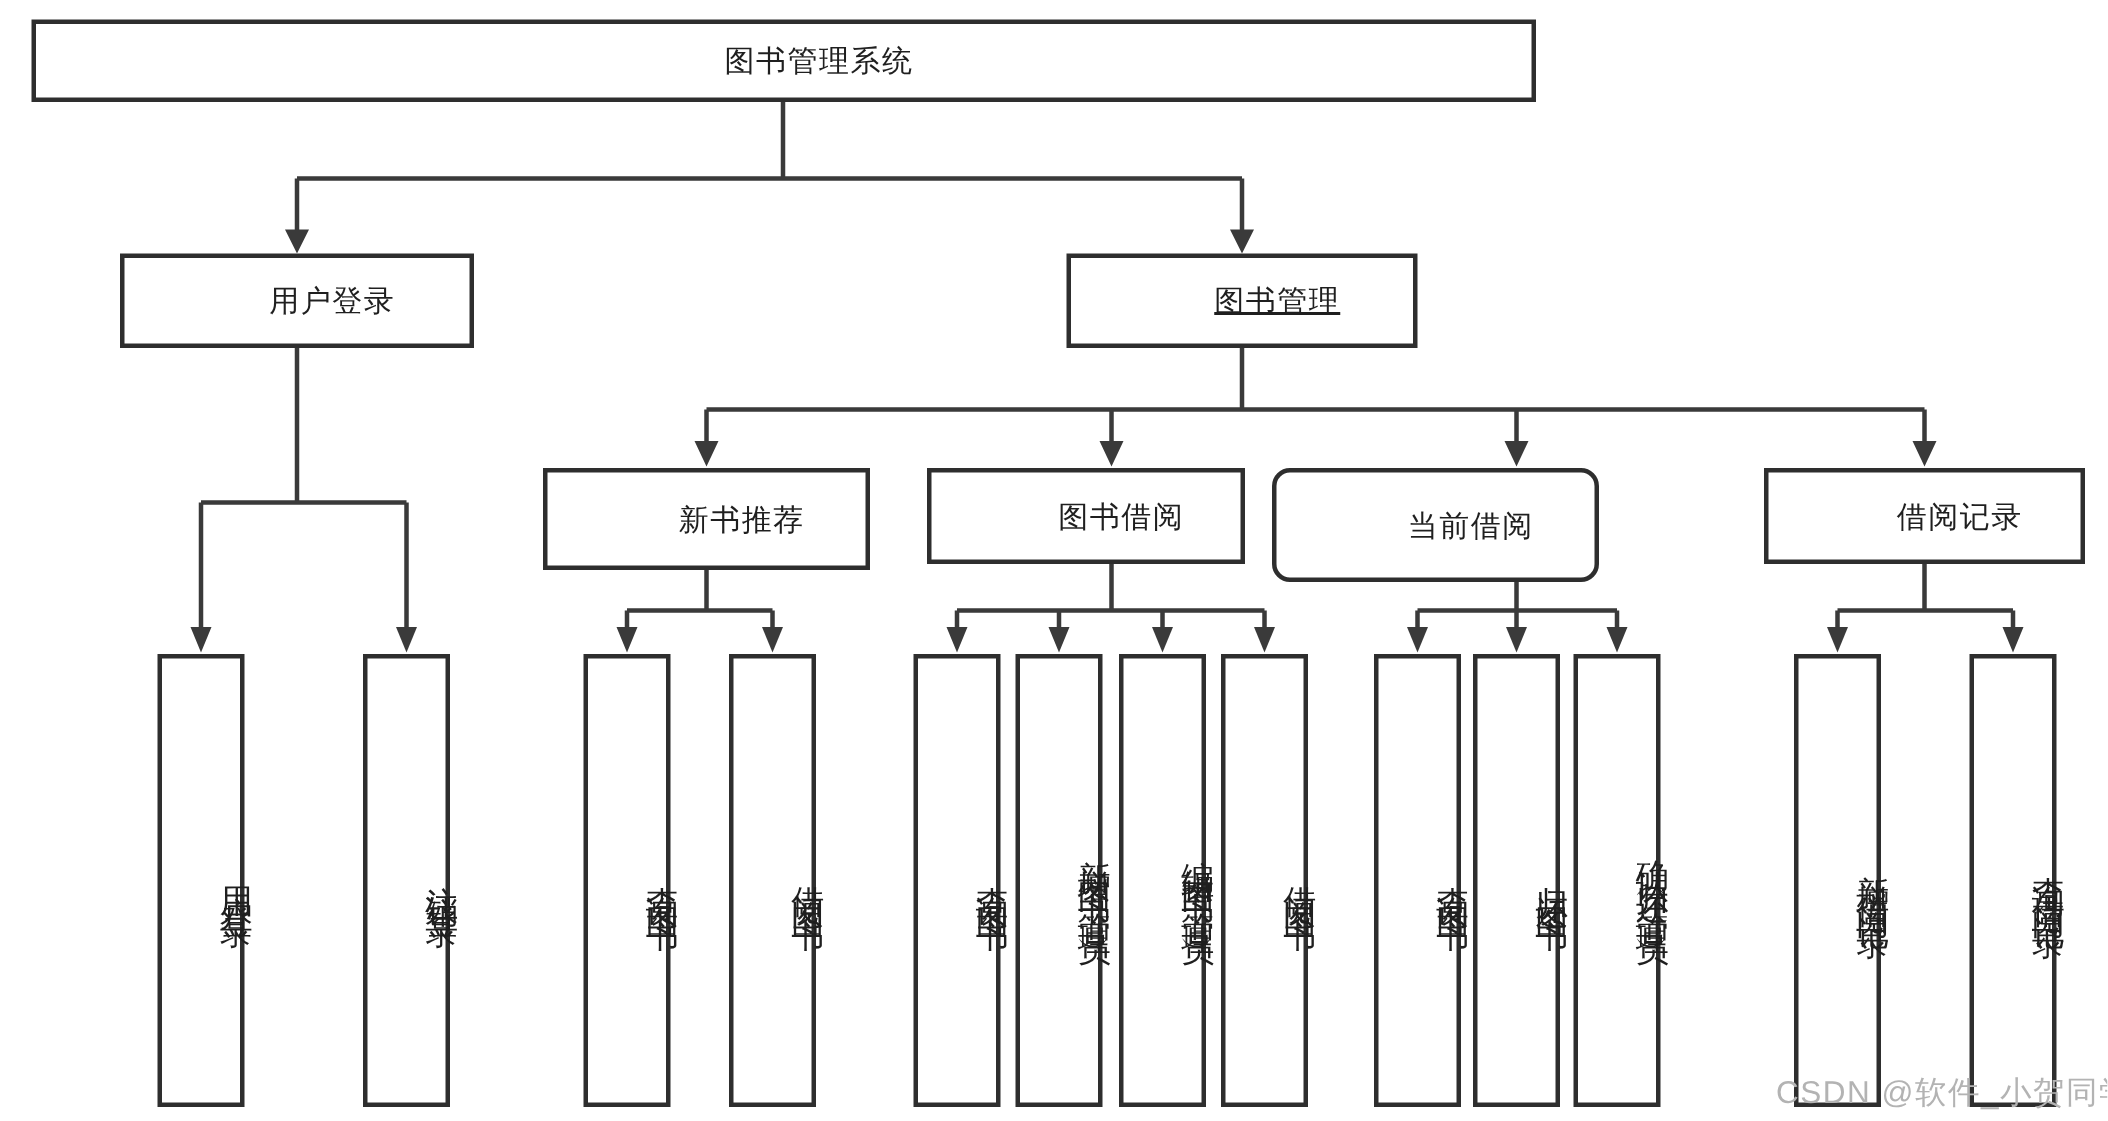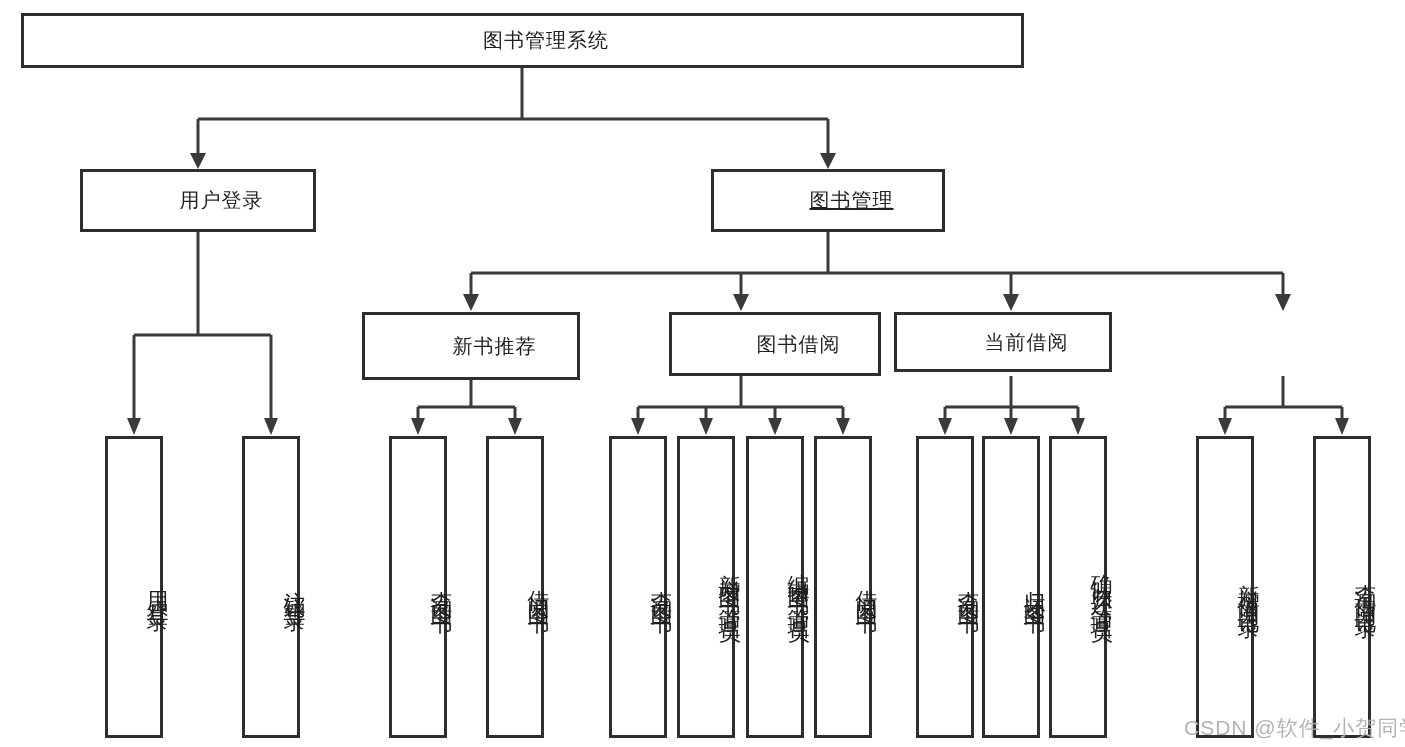--- a/index.html
+++ b/index.html
@@ -89,22 +89,23 @@
       <polygon points="1335,418 1349,418 1342,435"></polygon>
     </g>
   </svg>
 
   <div class="node" style="left:21px; top:13px; width:1003px; height:55px;">图书管理系统</div>
 
   <div class="node" style="left:80px; top:169px; width:236px; height:63px;">用户登录</div>
   <div class="node" style="left:711px; top:169px; width:234px; height:63px;text-decoration:underline;">图书管理</div>
 
   <div class="node" style="left:362px; top:312px; width:218px; height:68px;">新书推荐</div>
-  <div class="node" style="left:669px; top:312px; width:212px; height:64px;">图书借阅</div>
-  <div class="node" style="left:894px; top:312px; width:218px; height:60px;">当前借阅</div>
+  <div class="node" style="left:618px; top:312px; width:212px; height:64px;">图书借阅</div>
+  <div class="node" style="left:848px; top:312px; width:218px; height:76px;border-radius:12px;">当前借阅</div>
+  <div class="node" style="left:1176px; top:312px; width:214px; height:64px;">借阅记录</div>
 
   <div class="node leaf" style="left:105px; top:436px; width:58px; height:302px;">用户登录</div>
   <div class="node leaf" style="left:242px; top:436px; width:58px; height:302px;">注销登录</div>
 
   <div class="node leaf" style="left:389px; top:436px; width:58px; height:302px;">查询图书</div>
   <div class="node leaf" style="left:486px; top:436px; width:58px; height:302px;">借阅图书</div>
 
   <div class="node leaf" style="left:609px; top:436px; width:58px; height:302px;">查询图书</div>
   <div class="node leaf" style="left:677px; top:436px; width:58px; height:302px;">新增图书（管理员）</div>
   <div class="node leaf" style="left:746px; top:436px; width:58px; height:302px;">编辑图书（管理员）</div>

